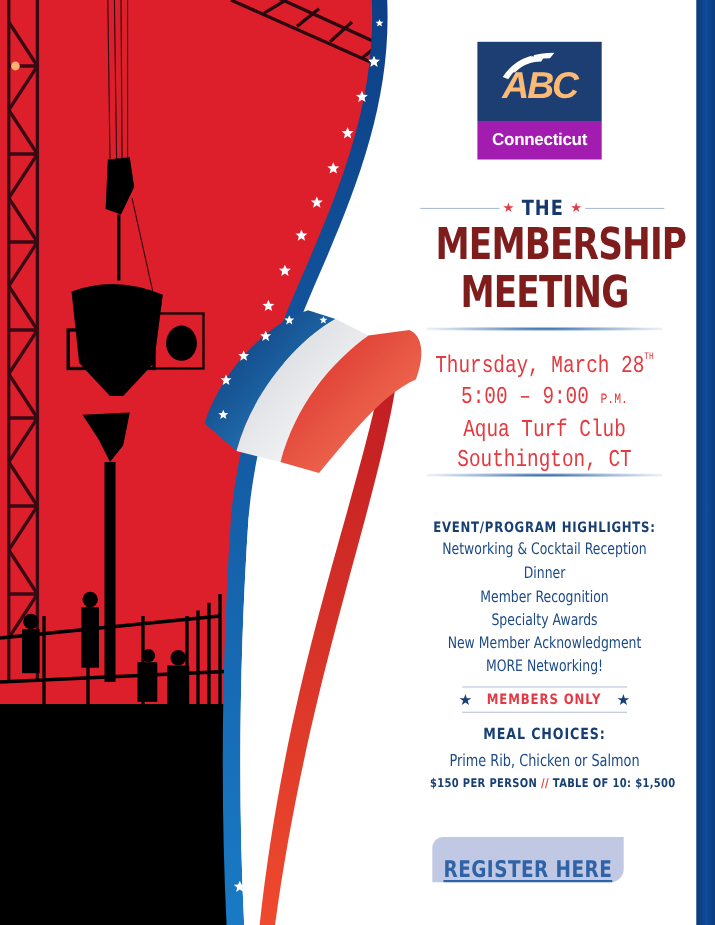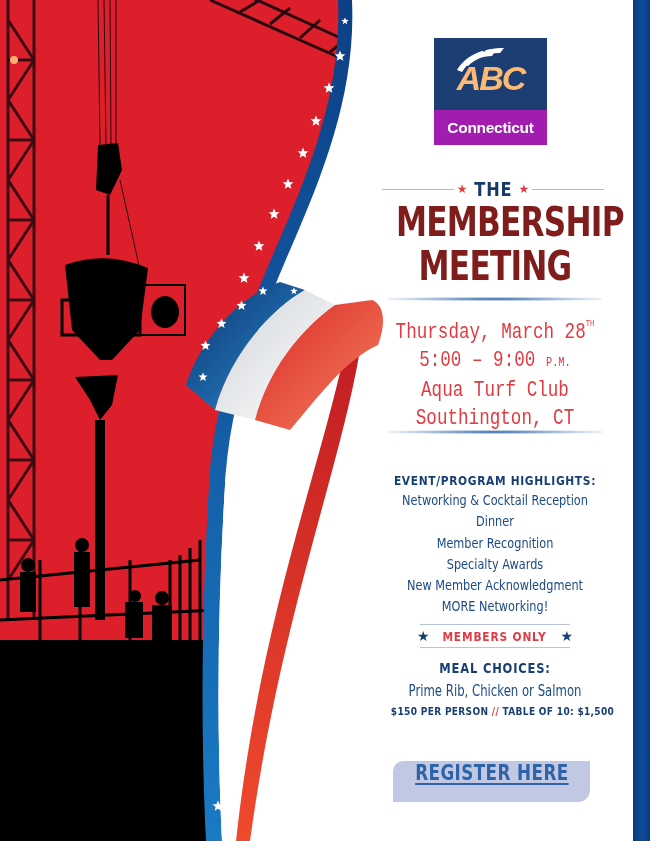--- a/index.html
+++ b/index.html
@@ -105,23 +105,23 @@
     font-size: 15px; color: #1c4a86; line-height: 22px;
     transform: scaleX(0.78); white-space: nowrap; margin-top: 2px;
   }
   .price {
     font-weight: 700; font-size: 11px; color: #173f74; letter-spacing: 0.4px;
     transform: scaleX(0.82); white-space: nowrap; margin-top: 2px; line-height: 16px;
   }
   .price .sep { color: #e43a45; }
 
   .register {
-    position: absolute; left: 25px; top: 761px; width: 197px; height: 41px;
+    position: absolute; left: 25px; top: 761px; width: 174px; height: 41px;
     background: #c0c8e4; border-radius: 10px 0 12px 0;
-    display: flex; align-items: flex-start; justify-content: center; cursor: pointer;
+    display: flex; align-items: flex-end; justify-content: center; cursor: pointer;
   }
   .register span {
     color: #2f63a8; font-family: "DejaVu Sans", sans-serif; font-weight: 700;
     font-size: 21px; text-decoration: underline; text-underline-offset: 3px;
     transform: scaleX(0.8); white-space: nowrap; letter-spacing: 0.5px;
   }
 </style>
 </head>
 <body>
 

